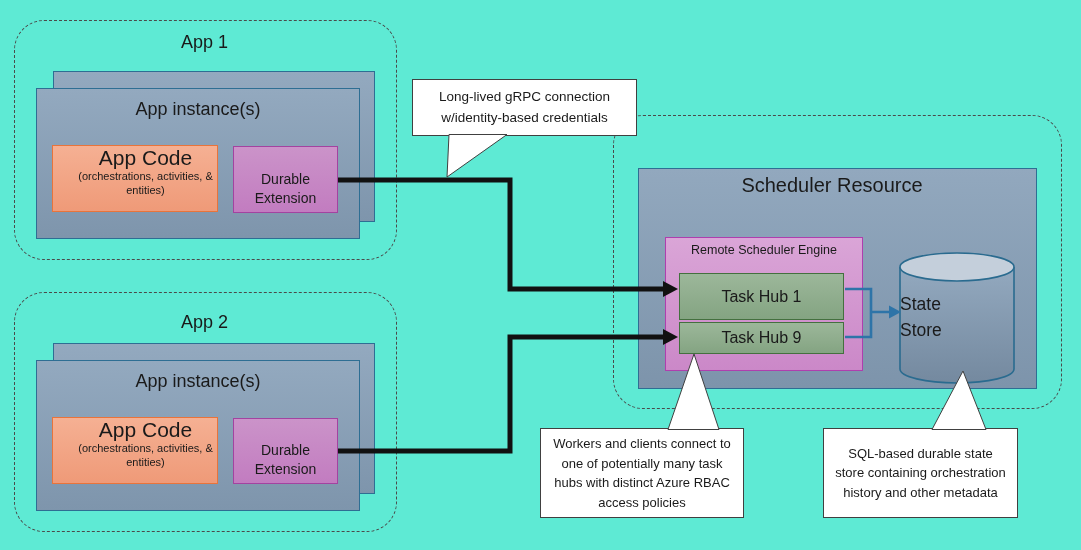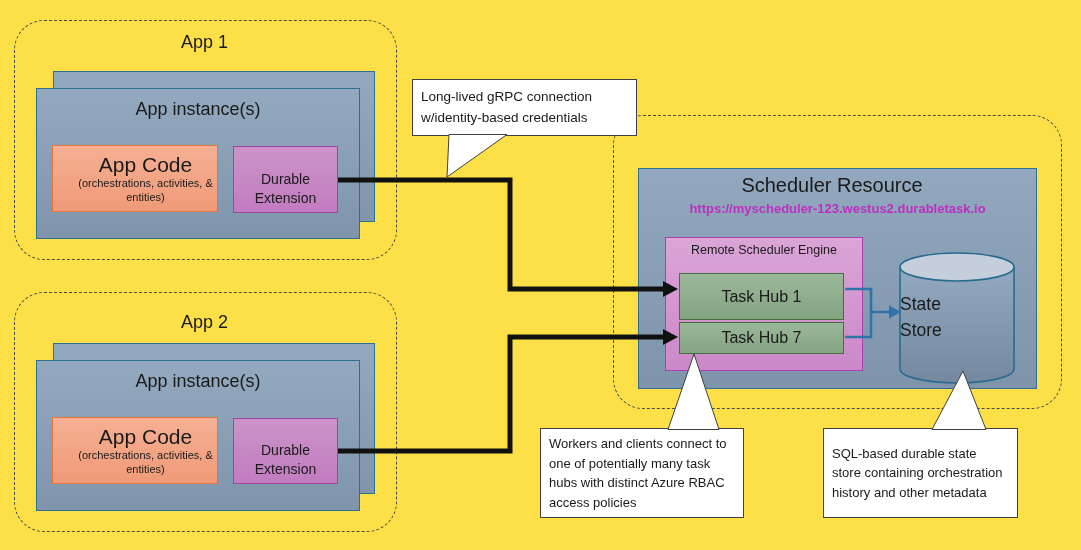--- a/index.html
+++ b/index.html
@@ -1,36 +1,36 @@
 <!DOCTYPE html>
 <html><head>
 <meta charset="utf-8">
 <style>
   html,body{margin:0;padding:0;background:#ffffff;}
   #canvas{
     position:relative;width:1081px;height:550px;
     font-family:"Liberation Sans", sans-serif;
-    color:#1a1a1a;overflow:hidden;background:#fde047;
+    color:#1a1a1a;overflow:hidden;background:#5eead4;
   }
   .abs{position:absolute;}
   
   .group{
     border:1.6px dashed #4a4a4a;border-radius:30px;background:transparent;z-index:1;
   }
   .group-title{font-size:18px;text-align:center;z-index:3;}
   
   .instbox{
     background:linear-gradient(180deg,#93a9bf 0%,#7e95ac 100%);
     border:1.6px solid #2e6e93;z-index:1;box-sizing:border-box;
   }
   .inst-title{font-size:18px;text-align:center;z-index:3;}
   .codebox{
     background:linear-gradient(180deg,#f5b093 0%,#ef9a78 100%);
     border:1.6px solid #e8743b;z-index:2;box-sizing:border-box;
-    display:flex;flex-direction:column;align-items:center;justify-content:center;padding-left:21px;
+    display:flex;flex-direction:column;align-items:center;padding-left:21px;
   }
   .code-title{font-size:21px;line-height:1.15;}
   .code-sub{font-size:11px;text-align:center;line-height:1.25;}
   .extbox{
     background:linear-gradient(180deg,#cb93c9 0%,#c27cc0 100%);
     border:1.6px solid #a343a0;z-index:2;box-sizing:border-box;
     display:flex;align-items:flex-end;justify-content:center;text-align:center;
     font-size:14px;line-height:1.35;padding:4px 14px;
   }
   
@@ -50,21 +50,21 @@
     background:linear-gradient(180deg,#9cb79a 0%,#84a482 100%);
     border:1.6px solid #44703f;z-index:3;box-sizing:border-box;
     display:flex;align-items:center;justify-content:center;font-size:16px;
   }
   .store-label{
     font-size:17.5px;line-height:1.5;text-align:left;white-space:pre-line;z-index:3;
   }
   
   .callout{
     background:#ffffff;border:1px solid #404040;z-index:4;box-sizing:border-box;
-    display:flex;align-items:center;justify-content:center;text-align:left;
+    display:flex;align-items:center;justify-content:center;text-align:center;
     font-size:13px;line-height:1.5;padding:21px 8px;
   }
   .callout.grpc{font-size:13.5px;line-height:1.55;}
   svg{position:absolute;left:0;top:0;pointer-events:none;}
   #svg-low{z-index:2;}
   #svg-high{z-index:5;}
 </style>
 </head>
 <body>
 
@@ -93,29 +93,28 @@
     <div class="code-sub">(orchestrations, activities, &amp; entities)</div>
   </div>
   <div class="abs extbox" style="left:233px;top:418px;width:105px;height:66px;">
     <span>Durable Extension</span>
   </div>
 
   <div class="abs group" style="left:613px;top:115px;width:447px;height:292px;"></div>
 
   <div class="abs schedbox" style="left:638px;top:168px;width:399px;height:221px;"></div>
   <div class="abs sched-title" style="left:638px;top:174px;width:388px;">Scheduler Resource</div>
-  <div class="abs sched-url" style="left:638px;top:201px;width:399px;">https://myscheduler-123.westus2.durabletask.io</div>
 
   <div class="abs enginebox" style="left:665px;top:237px;width:198px;height:134px;"></div>
   <div class="abs engine-title" style="left:665px;top:243px;width:198px;">Remote Scheduler Engine</div>
   <div class="abs hubbox" style="left:679px;top:273px;width:165px;height:47px;">
     <span>Task Hub 1</span>
   </div>
   <div class="abs hubbox" style="left:679px;top:322px;width:165px;height:32px;">
-    <span>Task Hub 7</span>
+    <span>Task Hub 9</span>
   </div>
 
   <div class="abs store-label" style="left:900px;top:291px;width:114px;">State
 Store</div>
 
   <svg id="svg-low" width="1081" height="550" viewBox="0 0 1081 550">
     <defs>
       <linearGradient id="cylGrad" x1="0" y1="0" x2="0" y2="1">
         <stop offset="0" stop-color="#93a9bf"></stop>
         <stop offset="1" stop-color="#74899f"></stop>

